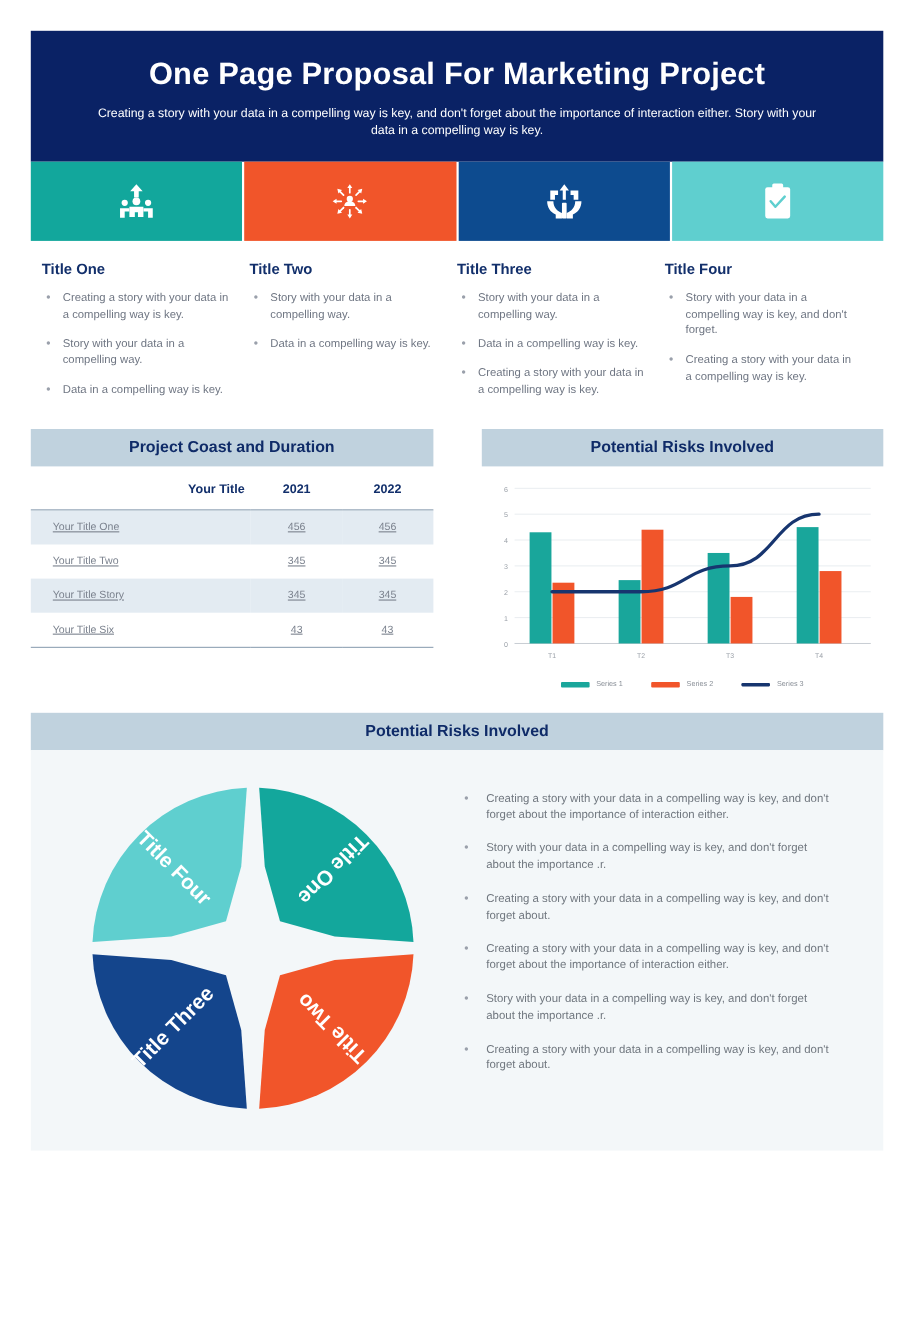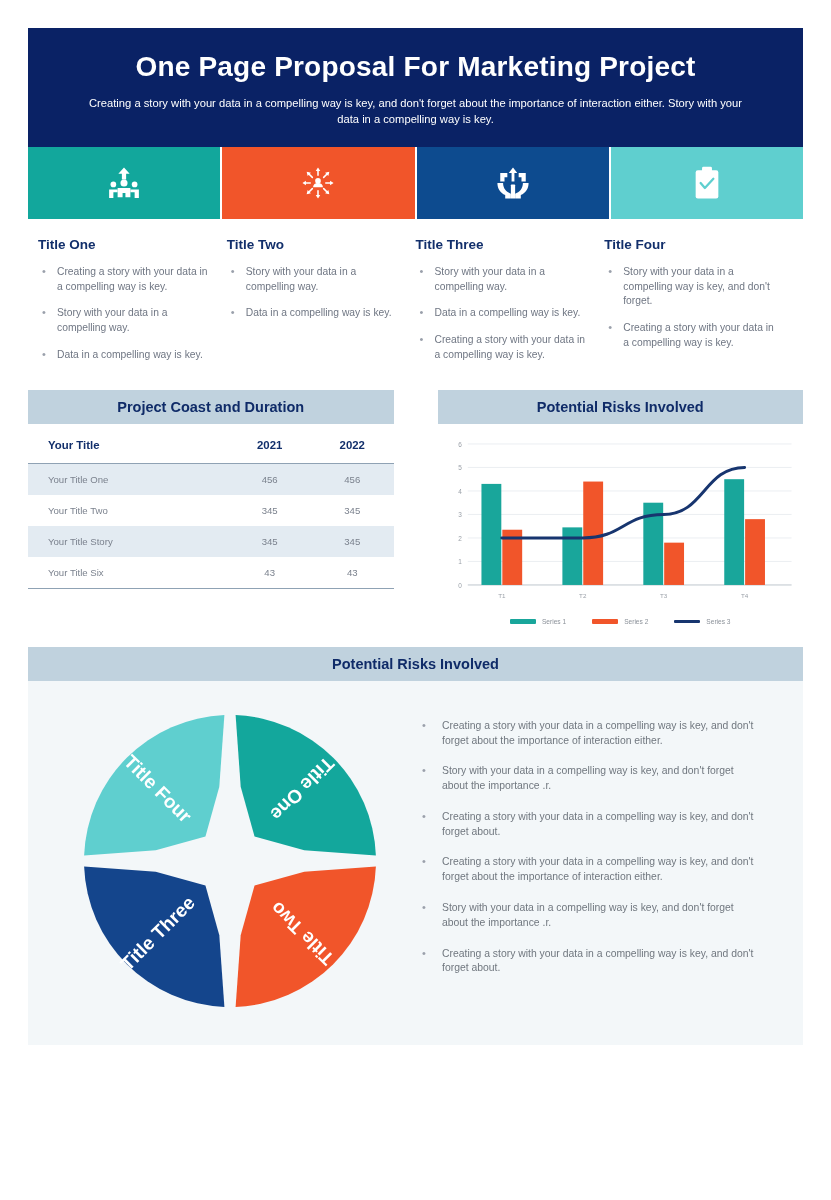--- a/index.html
+++ b/index.html
@@ -108,26 +108,27 @@
     margin-top: 2px;
   }
   table.cost-table th {
     color: #122f6b;
     font-size: 11.4px;
     font-weight: bold;
     text-align: center;
     padding: 13px 6px 12px 6px;
     border-bottom: 1.5px solid #8fa2b4;
   }
-  table.cost-table th:first-child { text-align: left; padding-left: 20px; }
+  table.cost-table th:first-child { text-align: right; padding-left: 20px; }
   table.cost-table td {
     color: #7b828e;
     font-size: 9.6px;
     text-align: center;
     padding: 10px 6px;
+    text-decoration: underline;
   }
   table.cost-table td:first-child { text-align: left; padding-left: 20px; }
   table.cost-table tbody tr:nth-child(odd) { background: #e3ebf2; }
   table.cost-table tbody tr:last-child td { border-bottom: 1.5px solid #8fa2b4; }
 
   
   .chart-wrap { padding: 12px 4px 2px 4px; }
   .legend {
     display: flex;
     justify-content: center;

